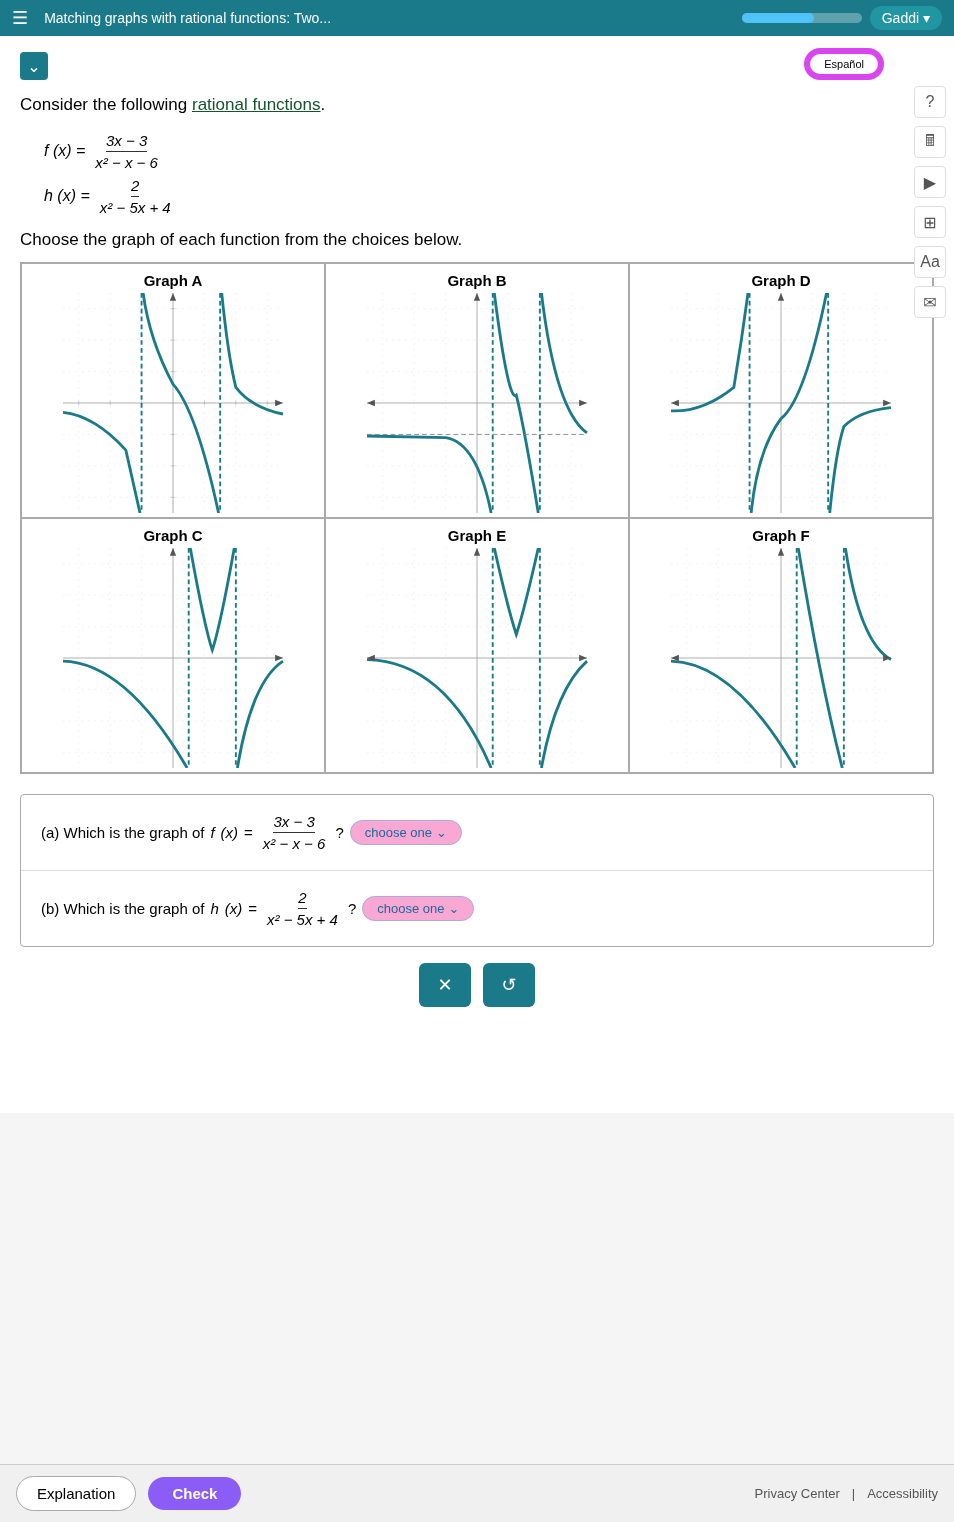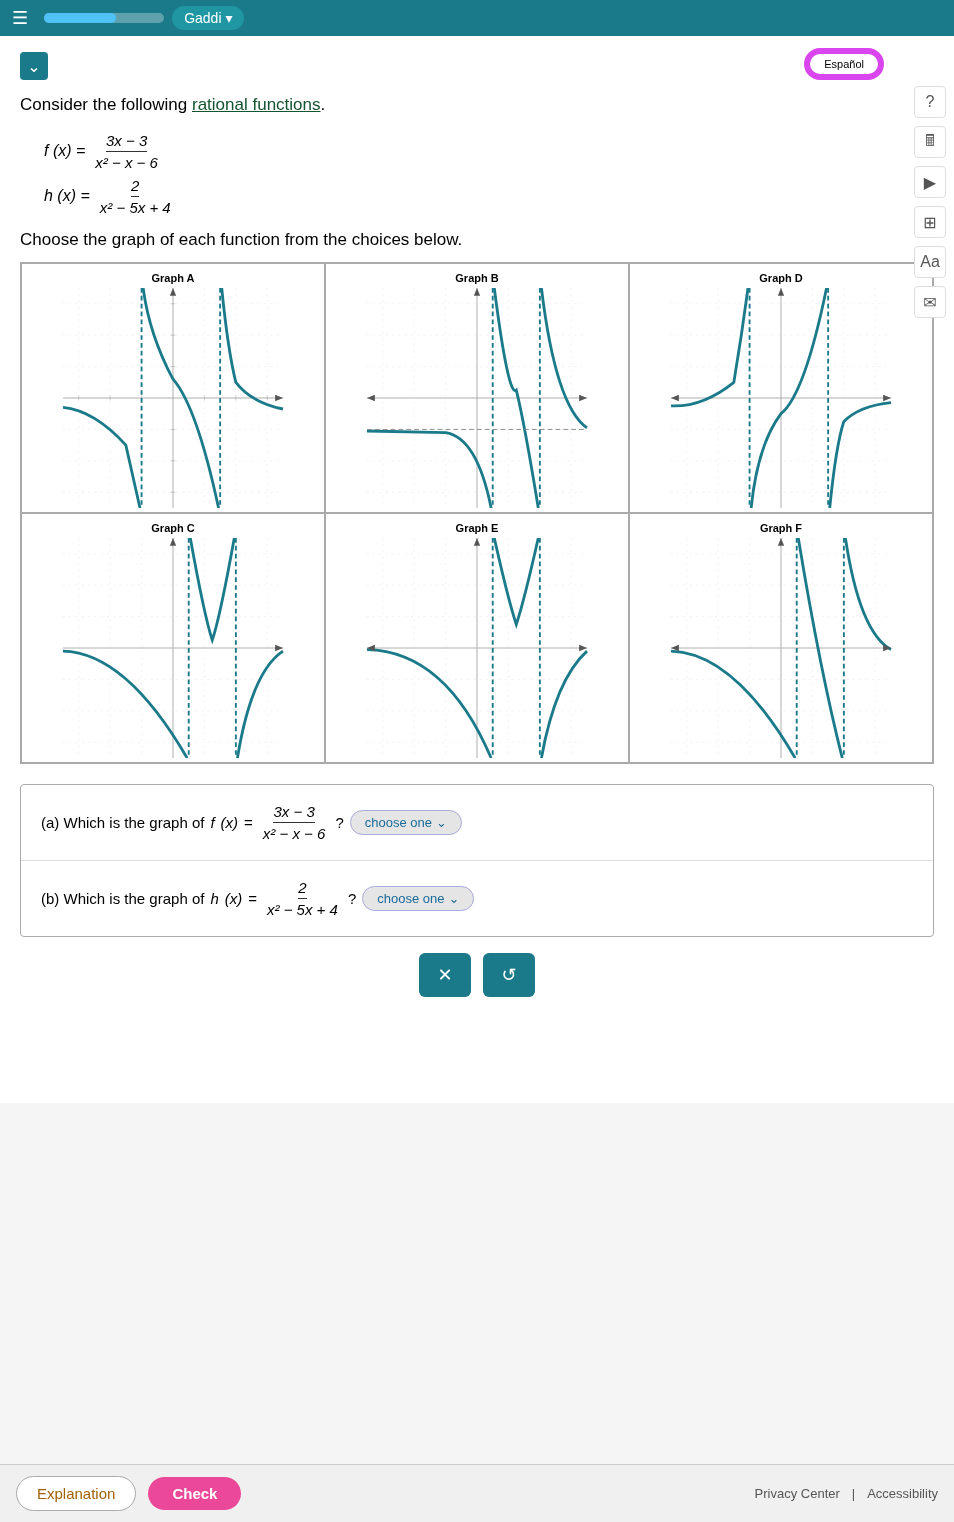--- a/index.html
+++ b/index.html
@@ -167,21 +167,21 @@
     }
     .graph-cell {
       border: 1px solid #aaa;
       padding: 8px 4px 4px 4px;
       display: flex;
       flex-direction: column;
       align-items: center;
       background: white;
     }
     .graph-label {
-      font-size: 11px;
+      font-size: 15px;
       font-weight: bold;
       margin-bottom: 4px;
       text-align: center;
     }
 
     
     .answer-box {
       border: 1px solid #aaa;
       border-radius: 4px;
       margin: 10px 0 16px 0;
@@ -199,21 +199,21 @@
       border-top: 1px solid #ddd;
     }
     .answer-row .row-text {
       flex: 1;
       display: flex;
       align-items: center;
       gap: 6px;
       flex-wrap: wrap;
     }
     .choose-one-btn {
-      background: #e5e5e5;
+      background: #f9a8d4;
       border: 1px solid #aad;
       border-radius: 20px;
       padding: 4px 14px;
       font-size: 13px;
       color: #1a6a9a;
       cursor: pointer;
       white-space: nowrap;
       display: flex;
       align-items: center;
       gap: 4px;
@@ -267,24 +267,24 @@
       padding: 0 16px;
       gap: 12px;
     }
     .explanation-btn {
       background: white;
       border: 1px solid #aaa;
       border-radius: 20px;
       padding: 8px 20px;
       font-size: 15px;
       cursor: pointer;
-      color: #a16207;
+      color: #000000;
     }
     .check-btn {
-      background: #ec4899;
+      background: #8b5cf6;
       border: none;
       border-radius: 20px;
       padding: 8px 24px;
       font-size: 15px;
       cursor: pointer;
       color: white;
       font-weight: bold;
     }
     .bottom-right {
       margin-left: auto;
@@ -302,20 +302,21 @@
     svg.graph-svg {
       width: 270px;
       height: 220px;
     }
   </style>
 </head>
 <body>
 
 <div class="top-bar">
   <span class="top-bar-menu">☰</span>
+  <span class="top-bar-title">Matching graphs with rational functions: Two...</span>
   <div class="top-bar-right">
     <div class="progress-bar-container">
       <div class="progress-bar-fill"></div>
     </div>
     <span class="user-badge">Gaddi ▾</span>
   </div>
 </div>
 
 <div class="content-area">
 

